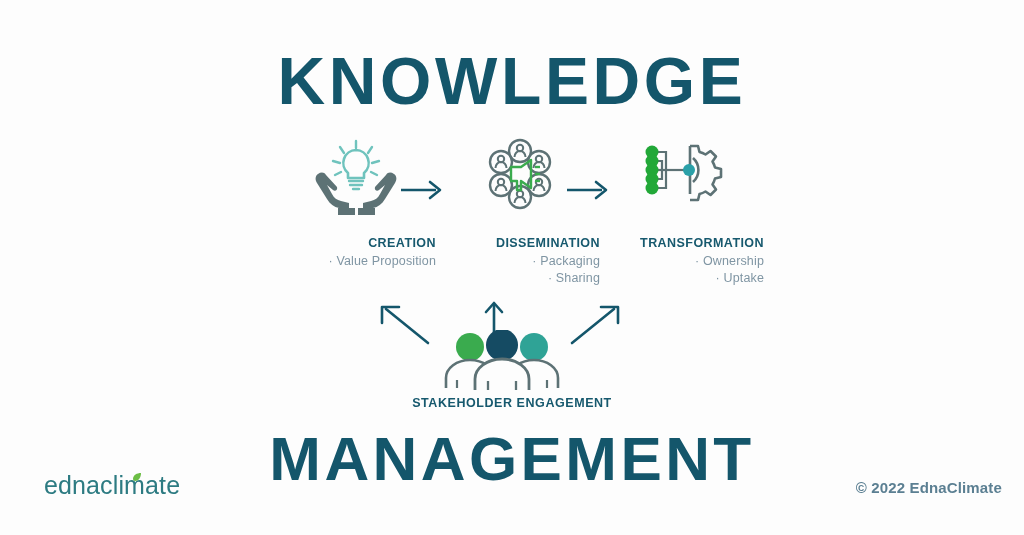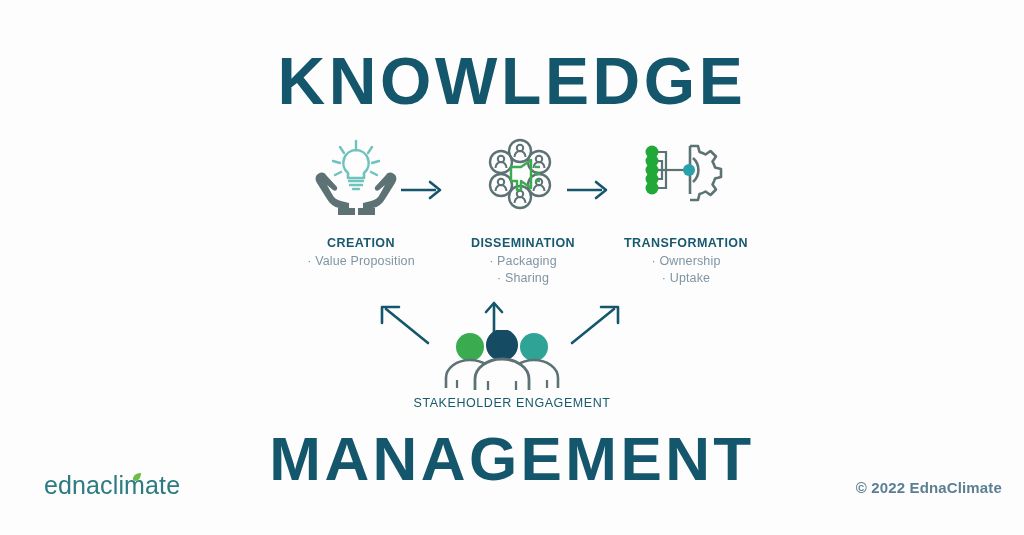--- a/index.html
+++ b/index.html
@@ -81,21 +81,21 @@
     white-space: nowrap;
   }
   .bullet::before {
     content: "\00B7\00A0";
   }
 
   #stage-creation     { left: 0px; }
   #stage-dissemination{ left: 164px; }
   #stage-transformation{ left: 328px; }
 
-  .stage-head, .stage-bullets { text-align: center; padding-left: 8px; }
+  .stage-head, .stage-bullets { text-align: right; padding-left: 8px; }
   #stage-creation .stage-head,
   #stage-creation .stage-bullets { padding-left: 10px; }
   #stage-dissemination .stage-head,
   #stage-dissemination .stage-bullets { padding-left: 6px; }
   #stage-transformation .stage-head,
   #stage-transformation .stage-bullets { padding-left: 4px; }
 
   
   .flow-arrow {
     position: absolute;
@@ -114,21 +114,21 @@
     width: 124px;
     height: 60px;
   }
   #stakeholder-label {
     position: absolute;
     top: 396px;
     left: 0;
     width: 1024px;
     text-align: center;
     font-size: 12.5px;
-    font-weight: 400;
+    font-weight: 700;
     color: #17596e;
     letter-spacing: 0.045em;
   }
   .up-arrow {
     position: absolute;
   }
   #arrow-left   { left: 378px; top: 303px; width: 52px; height: 42px; }
   #arrow-center { left: 482px; top: 300px; width: 24px; height: 40px; }
   #arrow-right  { left: 570px; top: 303px; width: 52px; height: 42px; }
 

